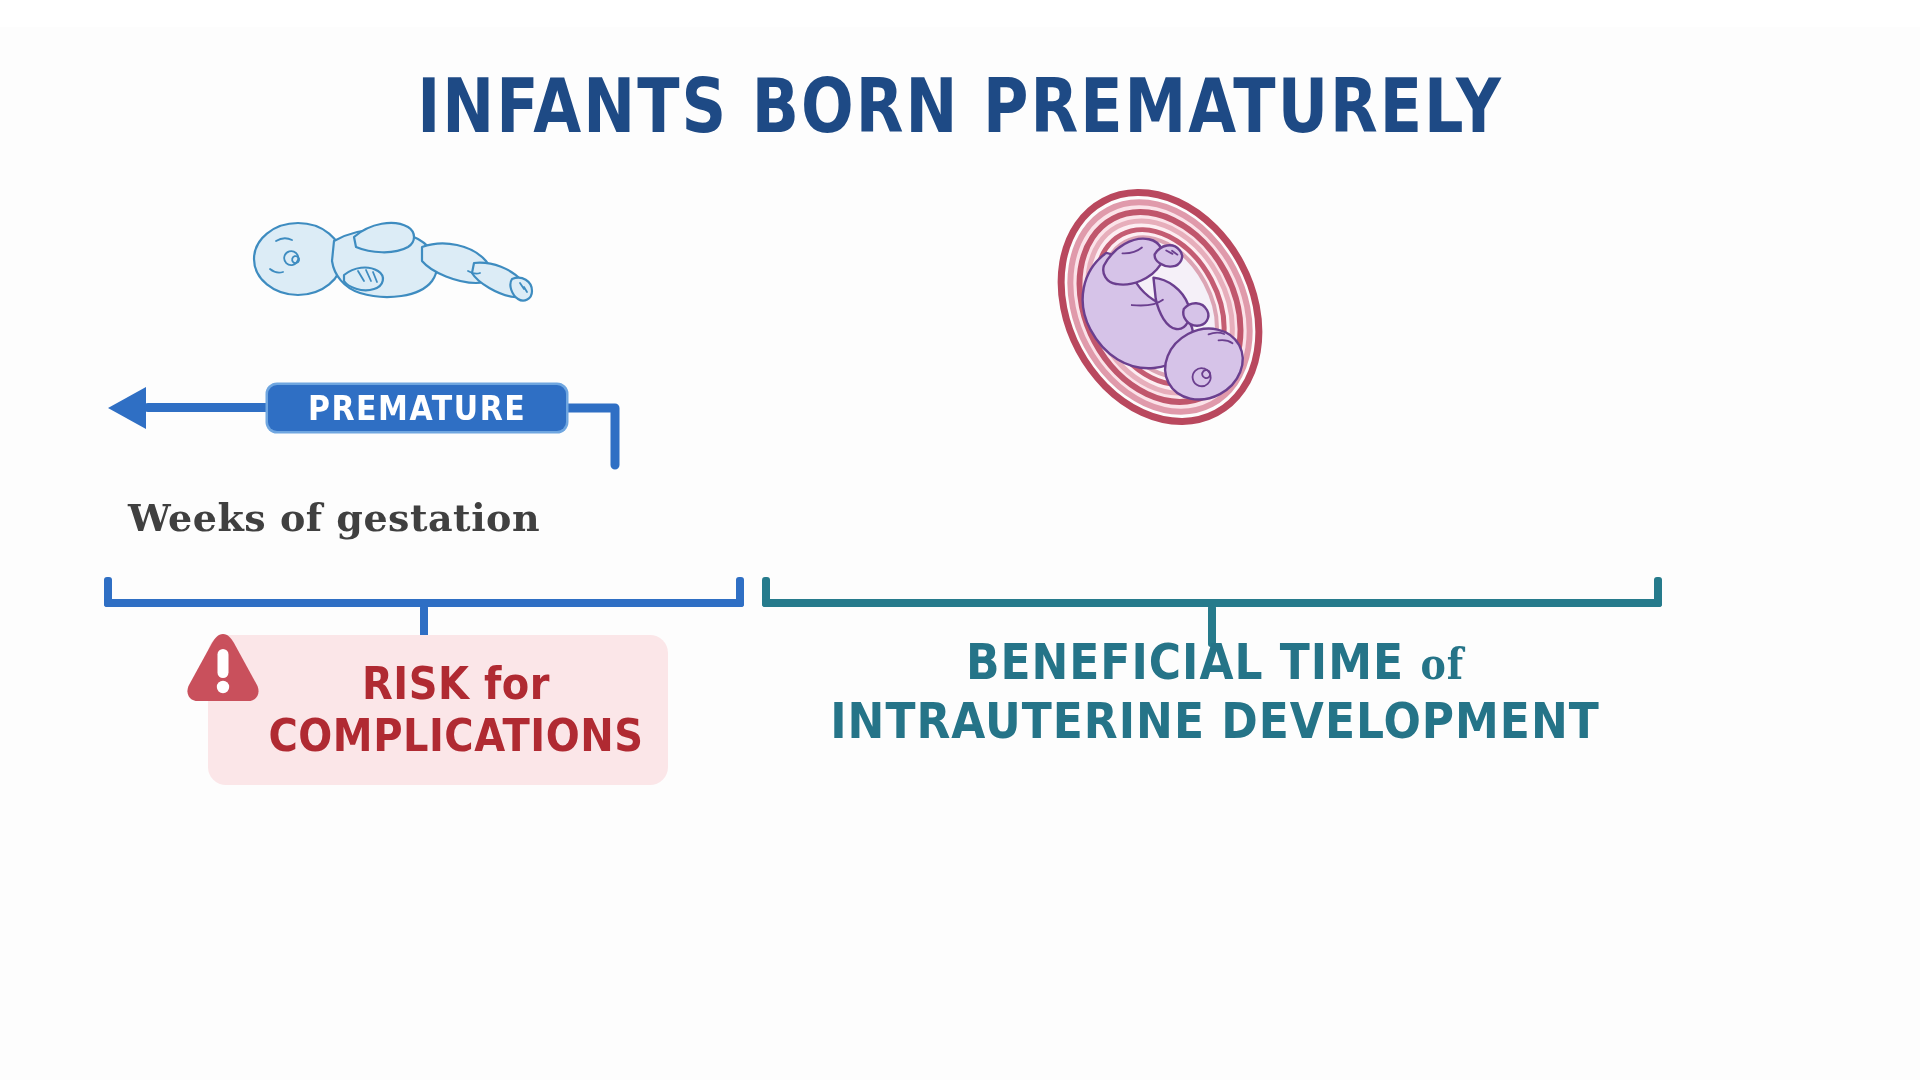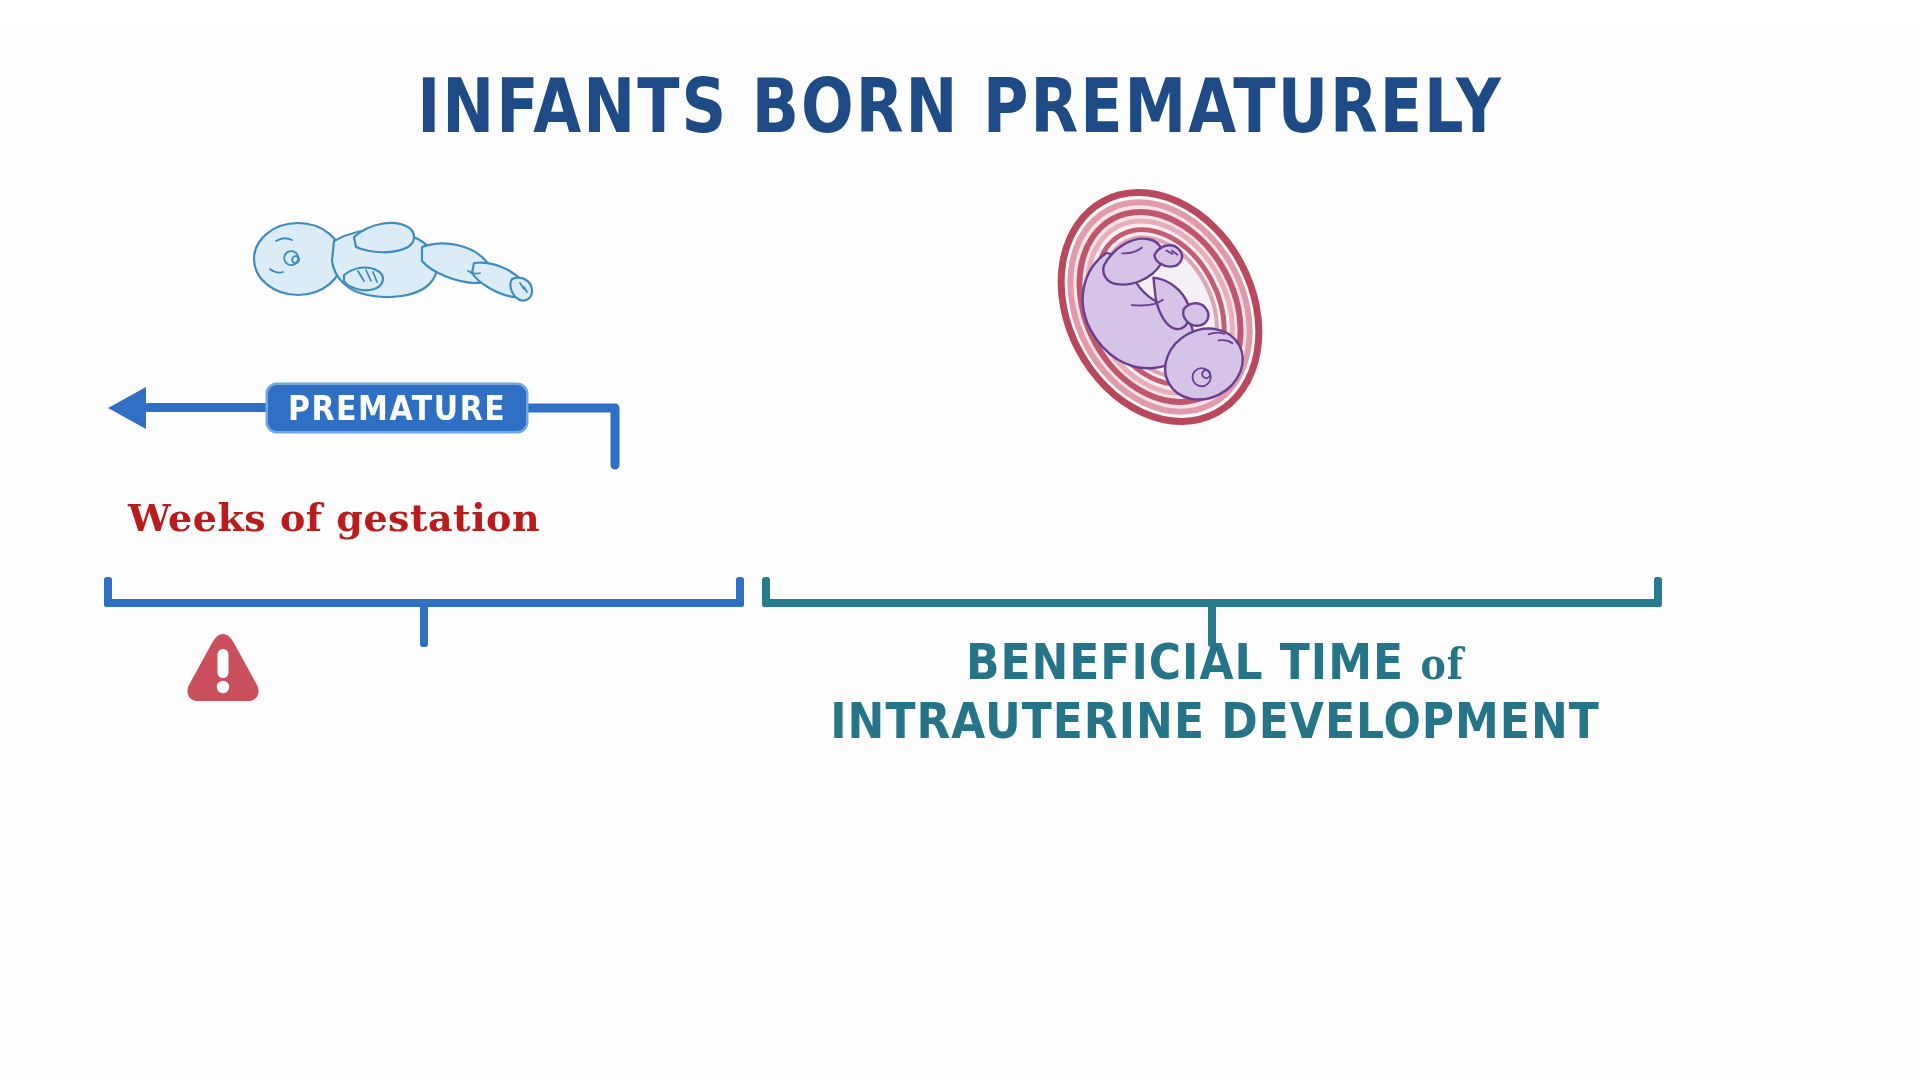--- a/index.html
+++ b/index.html
@@ -54,21 +54,21 @@
     width: 240px;
     height: 250px;
   }
 
   
   #premature-badge {
     position: absolute;
     left: 268px;
     top: 358px;
     height: 46px;
-    padding: 0 20px;
+    padding: 0 40px;
     background: #2f6fc4;
     border-radius: 9px;
     display: flex;
     align-items: center;
     justify-content: center;
     box-shadow: 0 0 0 2.5px #6fa6e0;
     z-index: 6;
   }
   #premature-badge .badge-text {
     font-family: "DejaVu Sans", sans-serif;
@@ -132,21 +132,21 @@
     transform: scaleY(1.1);
   }
 
   #weeks-of-gestation-label {
     position: absolute;
     left: 128px;
     top: 468px;
     font-family: "DejaVu Serif", serif;
     font-weight: bold;
     font-size: 38px;
-    color: #b91c1c;
+    color: #404040;
     letter-spacing: 0.5px;
     white-space: nowrap;
   }
 
   
   .bracket {
     position: absolute;
     height: 30px;
   }
   .bracket .bar {
@@ -353,20 +353,26 @@
     <div class="stem"></div>
   </div>
 
   <div class="bracket" id="term-bracket">
     <div class="arm l"></div>
     <div class="arm r"></div>
     <div class="bar"></div>
     <div class="stem"></div>
   </div>
 
+  <div id="risk-box">
+    <div id="risk-text">
+      <span>RISK for</span><br>
+      <span>COMPLICATIONS</span>
+    </div>
+  </div>
 
   <svg id="warning-icon" viewBox="0 0 82 78">
     <path d="M41 5 C46 5 49 9 52 14 L75 56 C79 64 75 72 66 72 L16 72 C7 72 3 64 7 56 L30 14 C33 9 36 5 41 5 Z" fill="#c9505c"></path>
     <rect x="35.5" y="20" width="11" height="29" rx="5.5" fill="#ffffff"></rect>
     <circle cx="41" cy="58" r="6.2" fill="#ffffff"></circle>
   </svg>
 
   <div id="beneficial-text">
     <span>BENEFICIAL TIME </span><span class="of">of</span><br>
     <span>INTRAUTERINE DEVELOPMENT</span>

